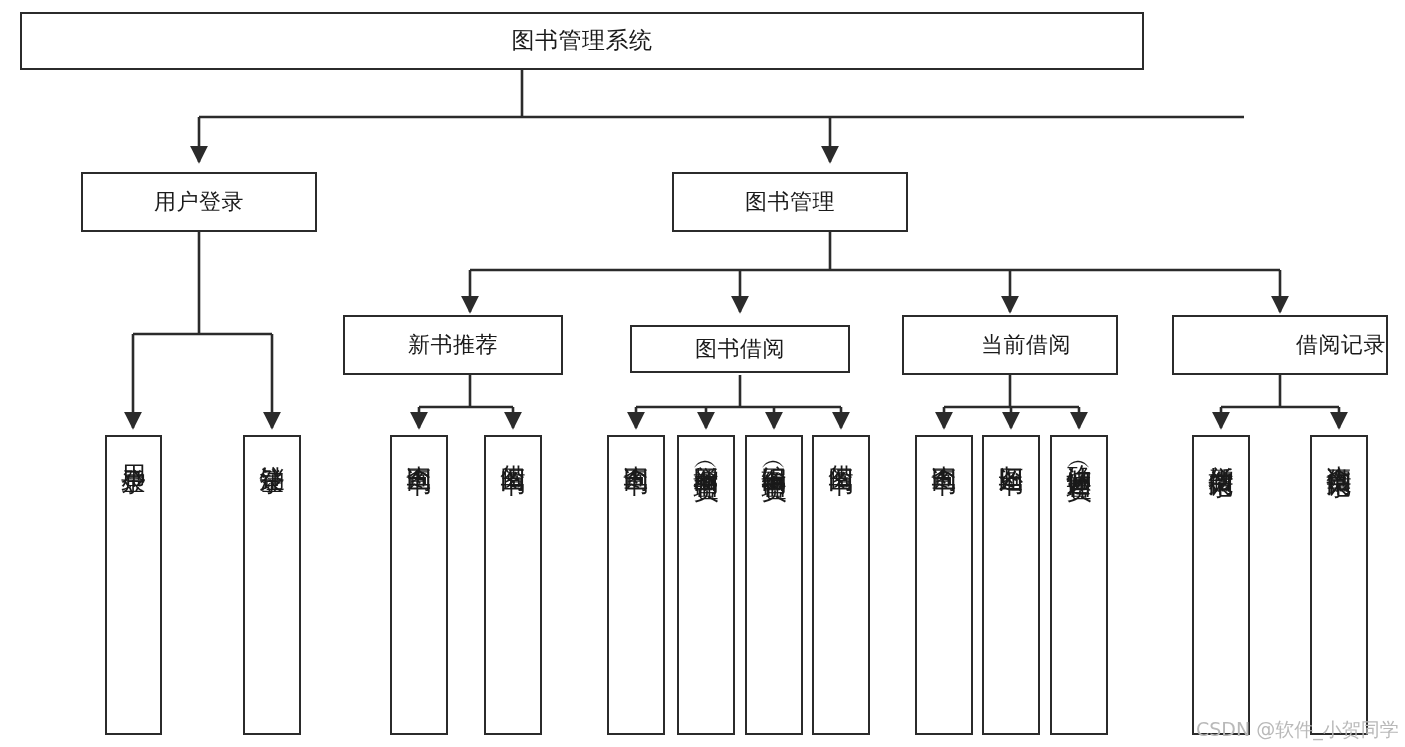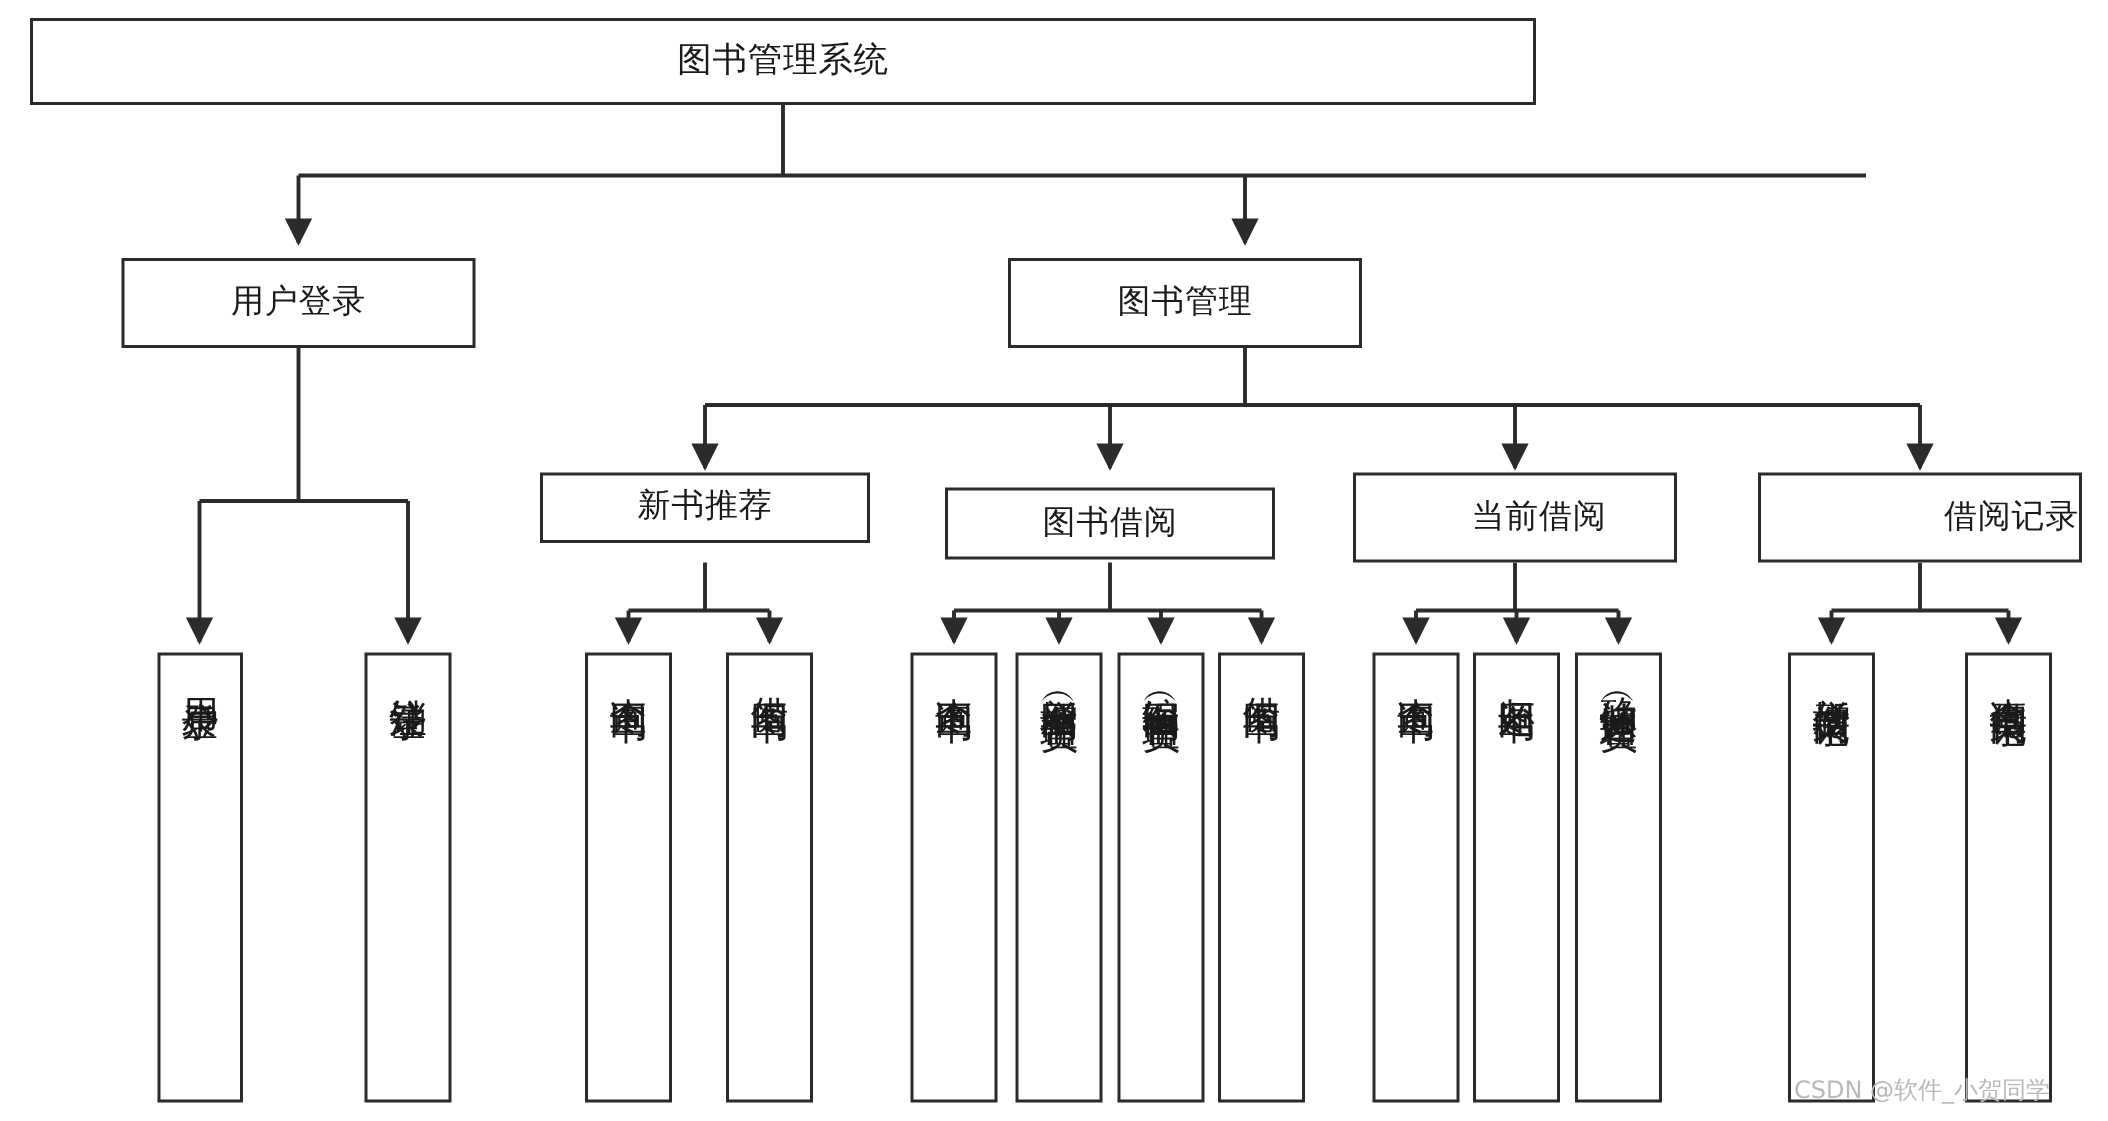--- a/index.html
+++ b/index.html
@@ -55,21 +55,21 @@
     writing-mode: vertical-rl;
     text-orientation: upright;
     font-size: 25px;
     line-height: 1.0;
     letter-spacing: 2px;
     white-space: nowrap;
   }
   .node.root .label { font-size: 23px; }
   .watermark {
     position: absolute;
-    font-size: 16px;
+    font-size: 19px;
     color: #b9b9b9;
     white-space: nowrap;
     z-index: 5;
     font-family: "DejaVu Sans", "Liberation Sans", sans-serif;
   }
 </style>
 </head>
 <body>
 
 <div id="canvas">
@@ -117,32 +117,32 @@
       <path d="M 1011 407 L 1011 428" marker-end="url(#arrow)"></path>
       <path d="M 1079 407 L 1079 428" marker-end="url(#arrow)"></path>
 
       <path d="M 1280 375 L 1280 407"></path>
       <path d="M 1221 407 L 1339 407"></path>
       <path d="M 1221 407 L 1221 428" marker-end="url(#arrow)"></path>
       <path d="M 1339 407 L 1339 428" marker-end="url(#arrow)"></path>
     </g>
   </svg>
 
-  <div class="node horiz root" style="left:20px; top:12px; width:1004px; height:58px;">
+  <div class="node horiz root" style="left:20px; top:12px; width:1124px; height:58px;">
     <span class="label">图书管理系统</span>
   </div>
 
   <div class="node horiz" style="left:81px; top:172px; width:236px; height:60px;">
     <span class="label">用户登录</span>
   </div>
   <div class="node horiz" style="left:672px; top:172px; width:236px; height:60px;">
     <span class="label">图书管理</span>
   </div>
 
-  <div class="node horiz" style="left:360px; top:315px; width:220px; height:47px;">
+  <div class="node horiz" style="left:343px; top:315px; width:220px; height:60px;">
     <span class="label">新书推荐</span>
   </div>
   <div class="node horiz" style="left:630px; top:325px; width:220px; height:48px;">
     <span class="label">图书借阅</span>
   </div>
   <div class="node horiz" style="left:902px; top:315px; width:216px; height:60px;padding-left:32px;">
     <span class="label">当前借阅</span>
   </div>
   <div class="node horiz" style="left:1172px; top:315px; width:216px; height:60px;justify-content:flex-end;">
     <span class="label">借阅记录</span>

